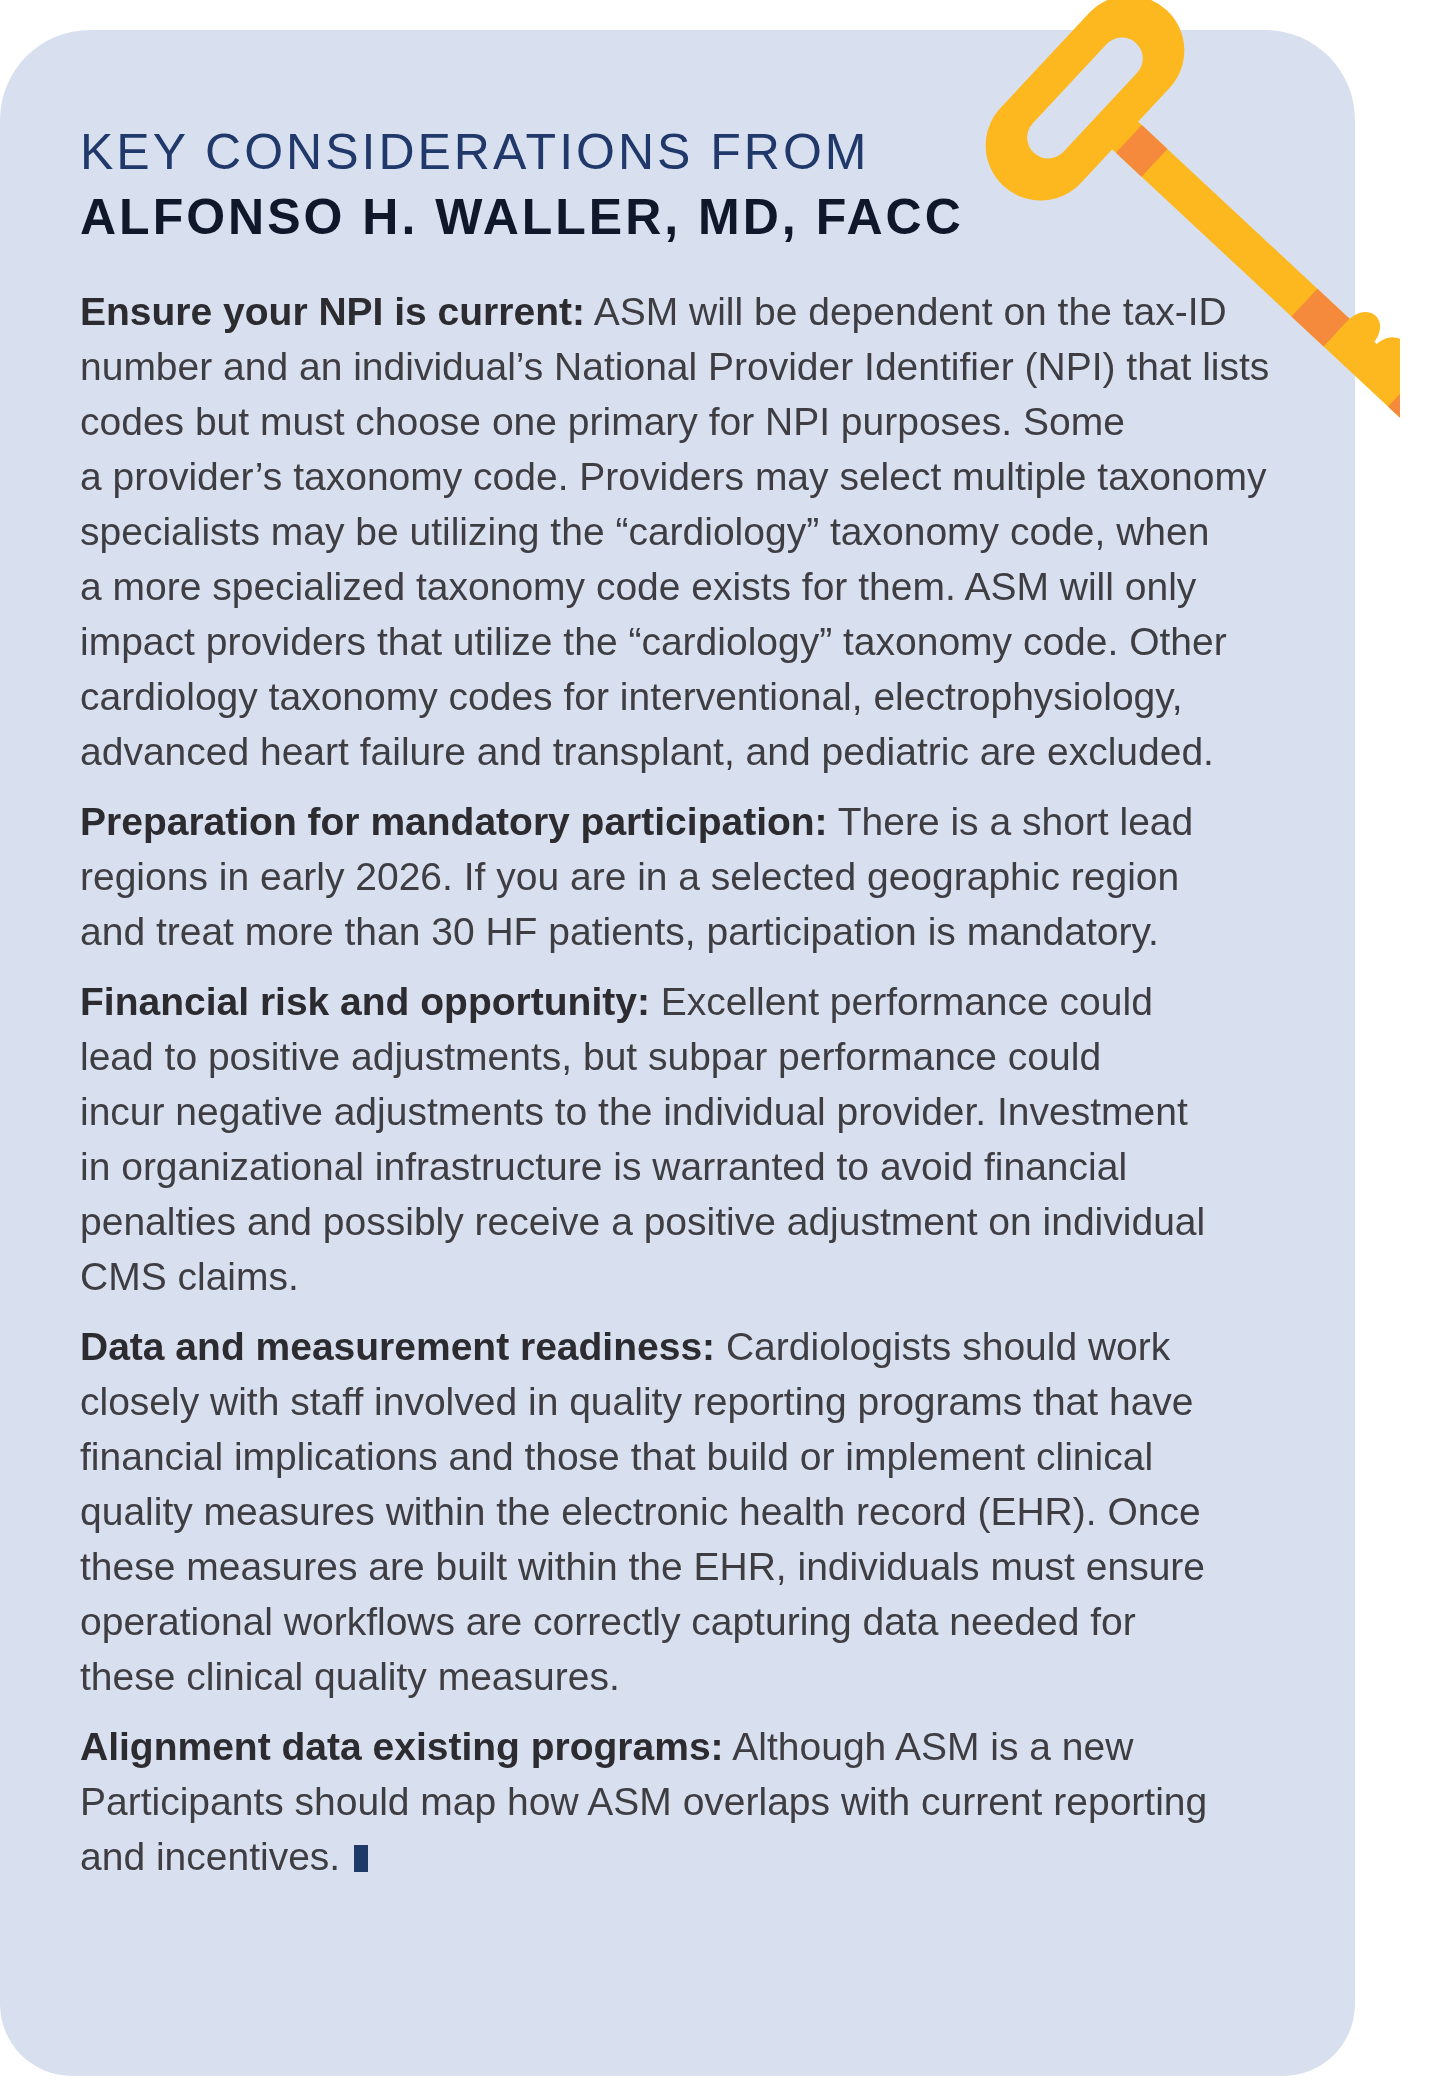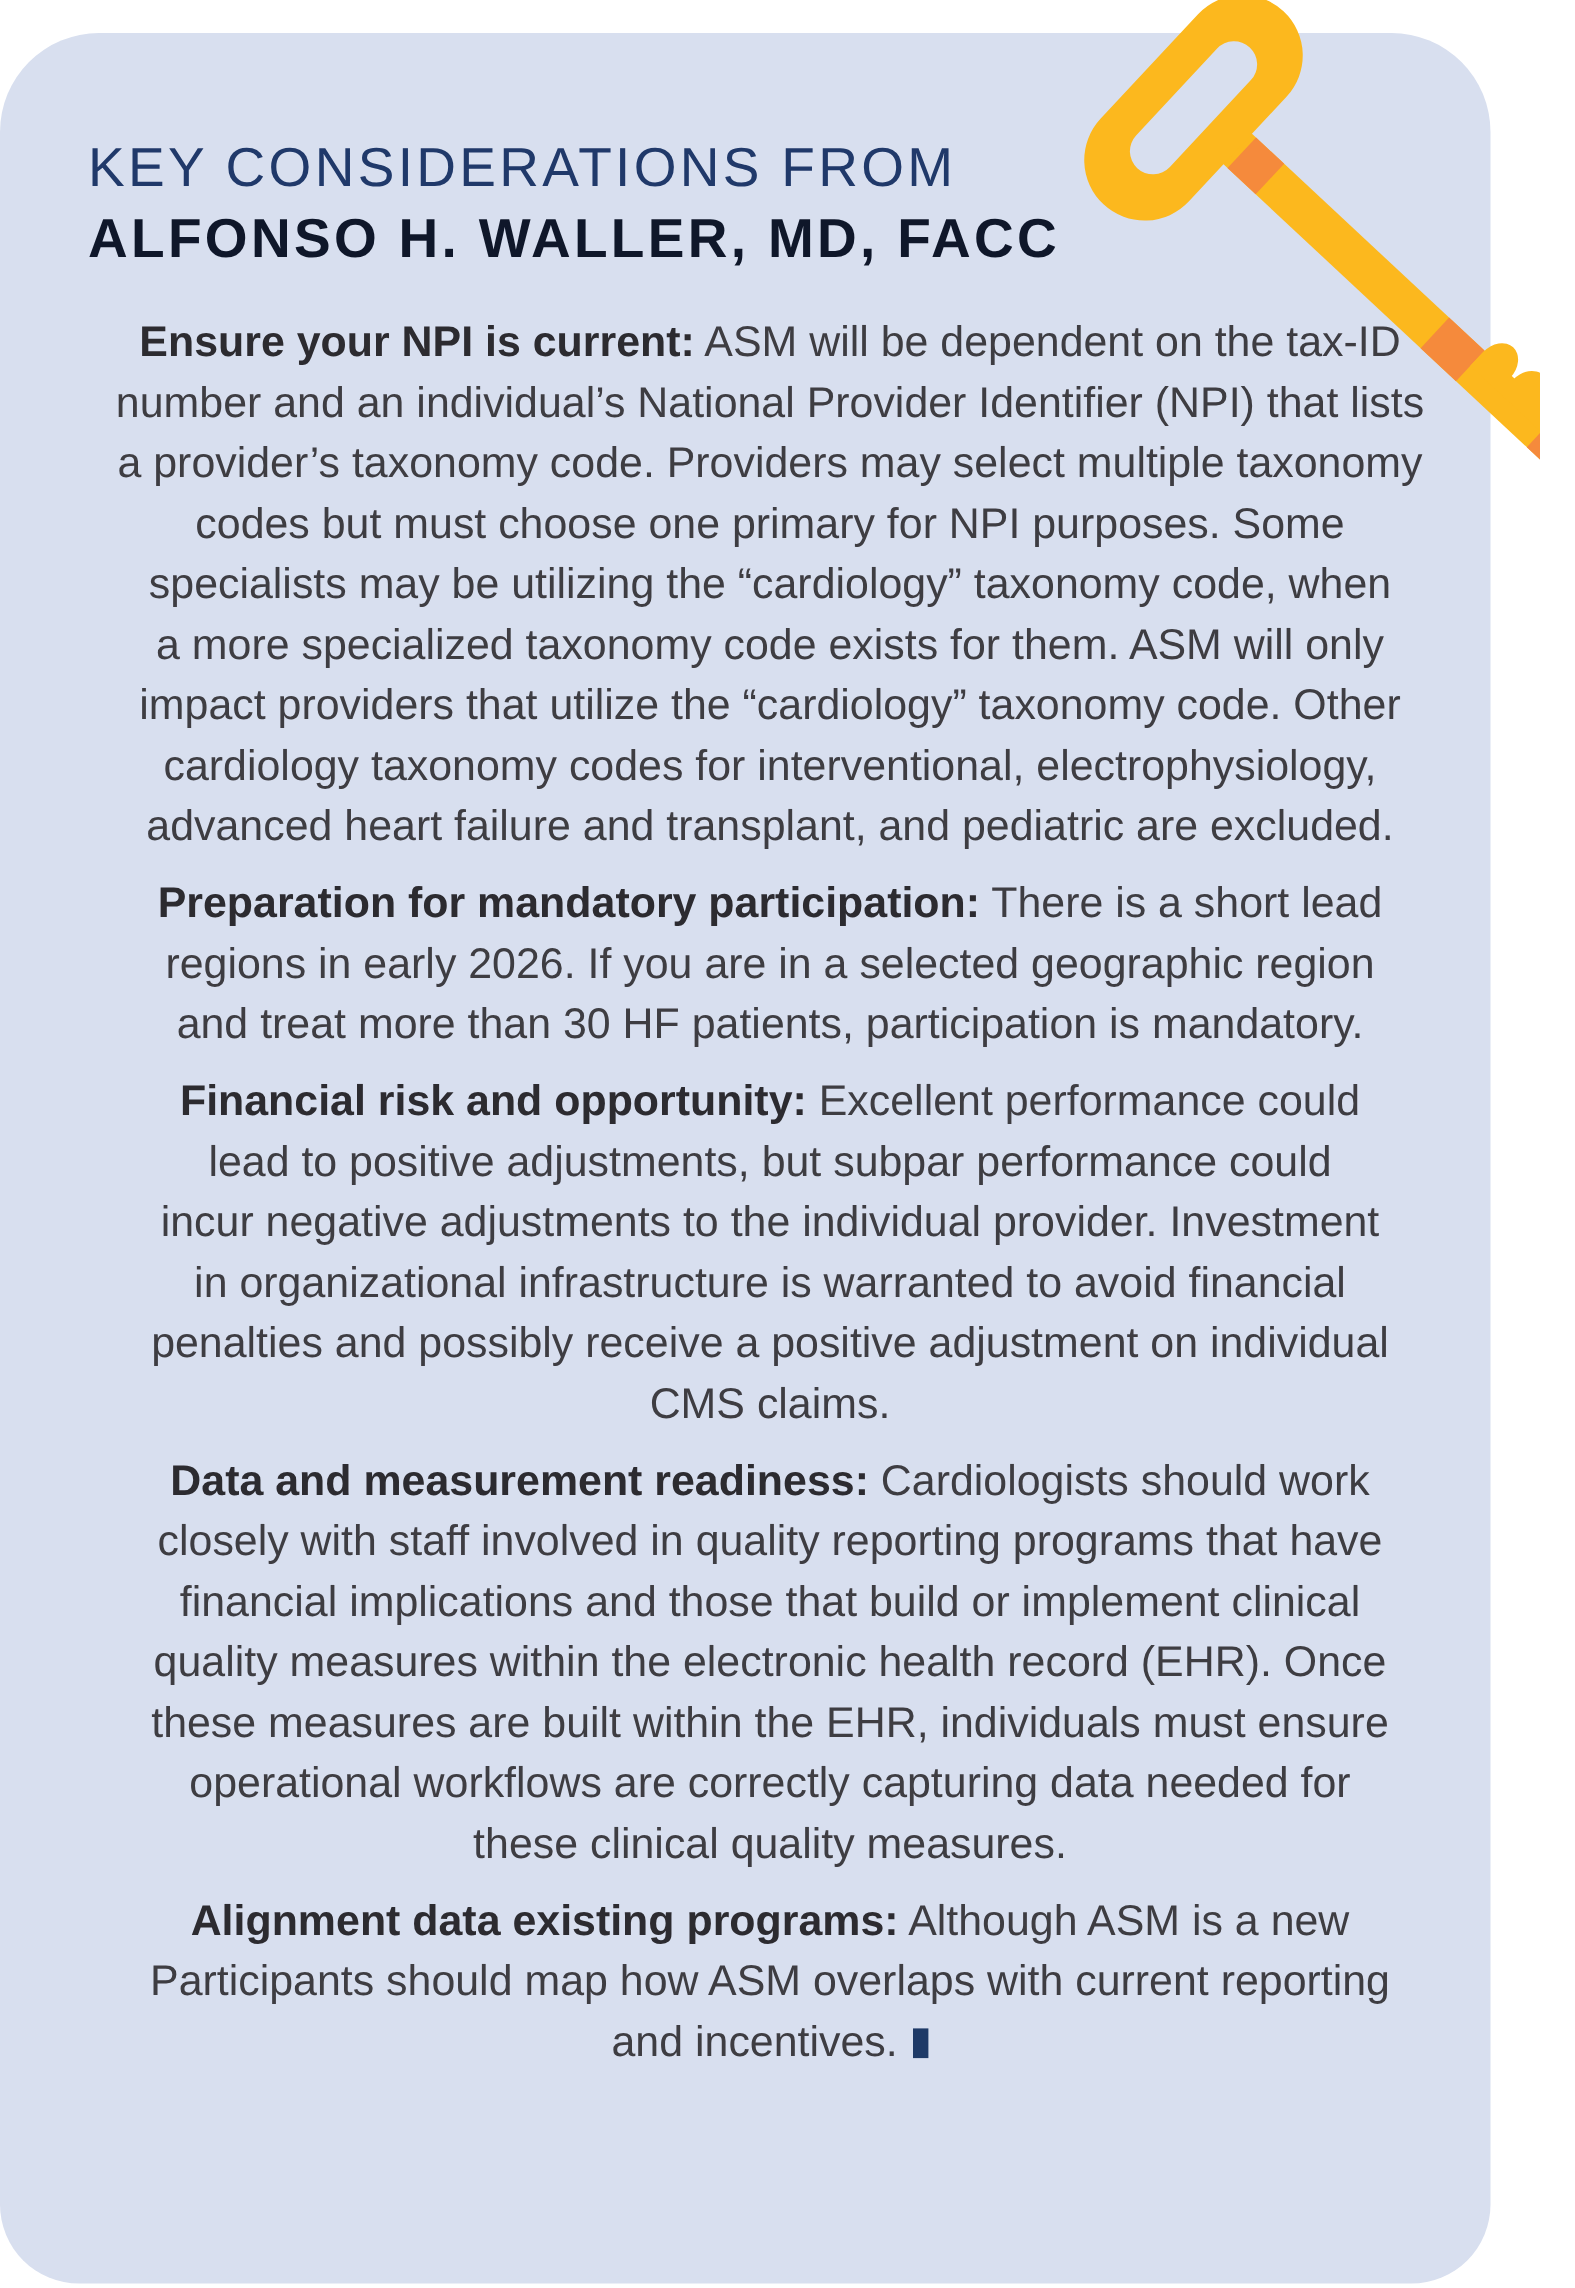--- a/index.html
+++ b/index.html
@@ -5,21 +5,21 @@
   html,body{margin:0;padding:0;background:#ffffff;}
   .canvas{position:relative;width:1400px;height:2080px;overflow:hidden;
           font-family:"Liberation Sans",sans-serif;background:#ffffff;}
   .card{position:absolute;left:0;top:30px;width:1355px;height:2046px;
         background:#d8dfef;border-radius:90px 90px 72px 72px;}
   .title{position:absolute;left:80px;top:90px;line-height:65px;letter-spacing:3px;}
   .title .t1{display:block;font-size:50px;font-weight:400;color:#20396a;}
   .title .t2{display:block;font-size:50px;font-weight:800;color:#0f172a;}
   .bodycopy{position:absolute;left:80px;top:254px;width:1240px;
             font-size:39px;color:#3e3d42;}
-  .bodycopy p{margin:0 0 15px 0;padding:0;text-align:center;}
+  .bodycopy p{margin:0 0 15px 0;padding:0;}
   .line{display:block;white-space:nowrap;line-height:55px;}
   .lead{font-weight:700;color:#2c2b30;}
   .endmark{display:inline-block;width:14px;height:27px;background:#1e3a67;
            margin-left:14px;transform:translateY(2px);}
   .keysvg{position:absolute;left:0;top:0;pointer-events:none;z-index:3;}
 </style>
 </head>
 <body>
 
 <div class="canvas">
@@ -29,22 +29,22 @@
     <h1 class="title" style="margin:0;">
       <span class="t1">KEY CONSIDERATIONS FROM</span>
       <span class="t2">ALFONSO H. WALLER, MD, FACC</span>
     </h1>
 
     <div class="bodycopy">
 
       <p>
         <span class="line"><b class="lead">Ensure your NPI is current:</b><span> ASM will be dependent on the tax-ID</span></span>
         <span class="line">number and an individual’s National Provider Identifier (NPI) that lists</span>
+        <span class="line">codes but must choose one primary for NPI purposes. Some</span>
         <span class="line">a provider’s taxonomy code. Providers may select multiple taxonomy</span>
-        <span class="line">codes but must choose one primary for NPI purposes. Some</span>
         <span class="line">specialists may be utilizing the “cardiology” taxonomy code, when</span>
         <span class="line">a more specialized taxonomy code exists for them. ASM will only</span>
         <span class="line">impact providers that utilize the “cardiology” taxonomy code. Other</span>
         <span class="line">cardiology taxonomy codes for interventional, electrophysiology,</span>
         <span class="line">advanced heart failure and transplant, and pediatric are excluded.</span>
       </p>
 
       <p>
         <span class="line"><b class="lead">Preparation for mandatory participation:</b><span> There is a short lead</span></span>
         <span class="line">regions in early 2026. If you are in a selected geographic region</span>

